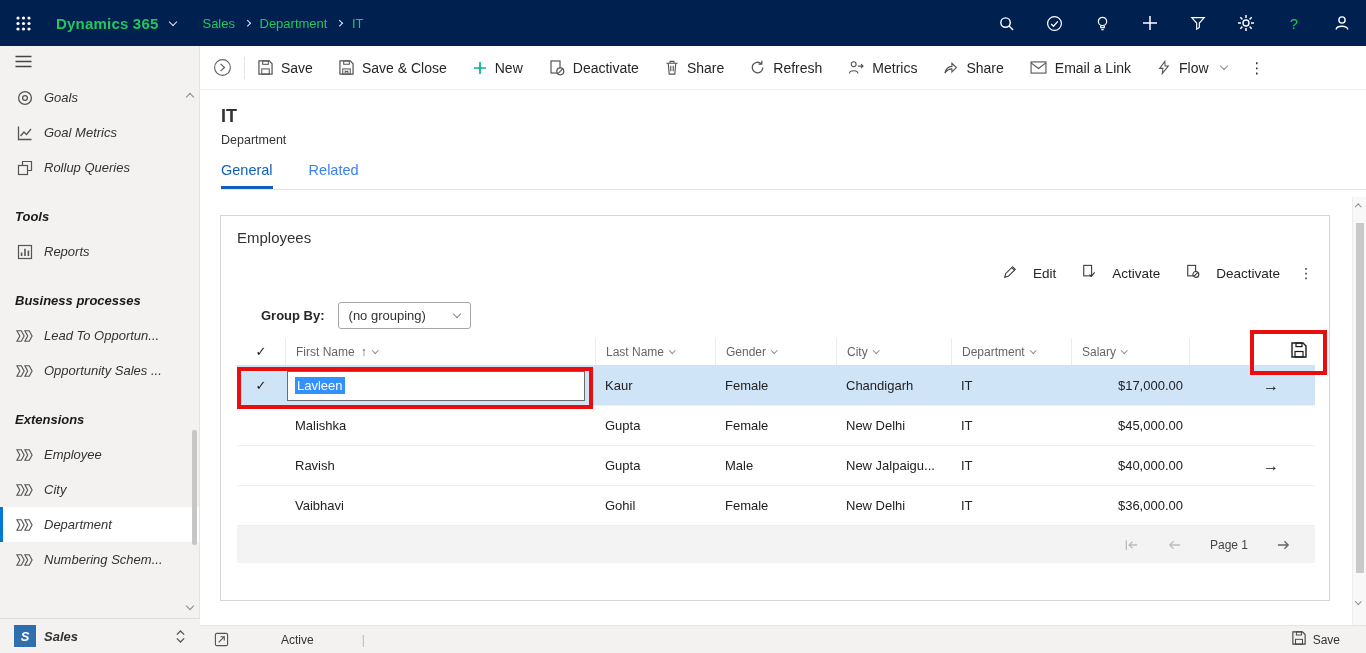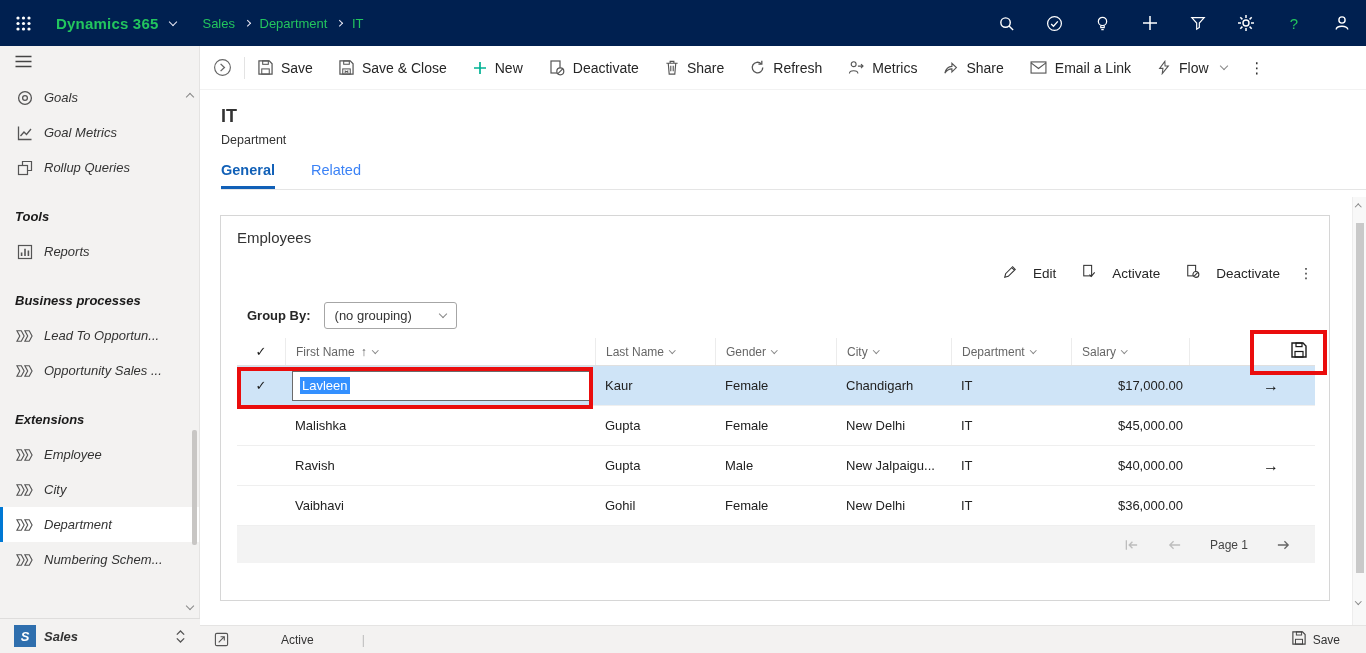--- a/index.html
+++ b/index.html
@@ -45,31 +45,31 @@
   .area-badge { width:22px; height:22px; background:#2f6fae; color:#fff; font-size:13px; font-weight:bold; display:flex; align-items:center; justify-content:center; }
   .area-label { font-size:13px; font-weight:bold; color:#333; margin-left:8px; }
   .area-switch { margin-left:auto; cursor:pointer; display:flex; }
 
   
   .record-header { position:absolute; left:200px; top:90px; width:1166px; height:107px; background:#fff; padding:16px 0 0 21px; z-index:5; }
   .record-title { font-size:18px; font-weight:bold; color:#333; }
   .record-subtitle { font-size:12.5px; color:#333; margin-top:6px; }
   .tabs { display:flex; gap:36px; margin-top:15px; border-bottom:1px solid #e5e5e5; padding-right:20px; }
   .tab { font-size:14.5px; color:#3b82f6; padding-bottom:8px; border-bottom:3px solid transparent; cursor:pointer; }
-  .tab.active { color:#1160b7; font-weight:bold; border-bottom-color:#1160b7; }
+  .tab.active { color:#1160b7; font-weight:normal; border-bottom-color:#1160b7; }
 
   
   .content { position:absolute; left:200px; top:197px; width:1152px; height:428px; background:#fff; }
   .panel { position:absolute; left:20px; top:18px; width:1110px; height:386px; border:1px solid #d6d6d6; background:#fff; }
   .panel-title { position:absolute; left:16px; top:13px; font-size:15px; color:#333; }
   .grid-toolbar { position:absolute; right:10px; top:42px; display:flex; align-items:center; }
   .gt-btn { display:flex; align-items:center; gap:16px; font-size:13.5px; color:#262626; padding:6px 13px; cursor:pointer; }
   .gt-more { width:26px; text-align:center; font-size:14px; color:#333; cursor:pointer; }
   .groupby { position:absolute; left:26px; top:86px; display:flex; align-items:center; }
-  .gb-label { font-size:13px; font-weight:bold; color:#262626; margin-right:13px; }
+  .gb-label { font-size:13px; font-weight:bold; color:#262626; margin-right:13px;margin-left:14px; }
   .dropdown { width:133px; height:27px; border:1px solid #a6a6a6; border-radius:3px; background:#fff; display:flex; align-items:center; justify-content:space-between; padding:0 10px; font-size:13px; color:#333; cursor:pointer; }
 
   
   .grid { position:absolute; left:16px; top:122px; width:1078px; }
   .g-header { display:flex; height:28px; border-bottom:1px solid #e0e0e0; color:#666; font-size:12px; }
   .g-hcell { display:flex; align-items:center; padding-left:10px; gap:6px; border-left:1px solid #ececec; cursor:pointer; }
   .g-hcell.c-check { border-left:none; justify-content:center; padding-left:0; }
   .sort-arrow { color:#555; font-size:12px; }
   .checkmark { color:#1b1b1b; font-size:13px; }
   .c-check { width:48px; }
@@ -81,21 +81,21 @@
   .c-sal { width:118px; }
   .c-act { flex:1; }
   .g-hcell.c-act { justify-content:flex-end; padding-right:8px; }
   .g-row { display:flex; height:40px; border-bottom:1px solid #efefef; font-size:13px; color:#222; background:#fff; }
   .g-row.selected { background:#cfe4f7; }
   .g-cell { display:flex; align-items:center; padding-left:10px; overflow:hidden; white-space:nowrap; }
   .g-cell.c-check { justify-content:center; padding-left:0; }
   .g-cell.c-sal { justify-content:flex-end; padding-right:6px; }
   .g-cell.c-act { justify-content:flex-end; padding-right:36px; }
   .open-arrow { font-size:16px; color:#111; cursor:pointer; }
-  .edit-cell { padding-left:2px;justify-content:center; }
+  .edit-cell { padding-left:2px; }
   .edit-box { width:298px; height:30px; background:#fff; border:1px solid #6b6b6b; display:flex; align-items:center; padding:0 7px; }
   .sel-text { background:#3390ff; color:#fff; font-size:13px; padding:1px 2px; }
   .pagination { display:flex; align-items:center; justify-content:flex-end; gap:28px; height:37px; background:#f3f3f3; padding-right:24px; font-size:12px; color:#444; }
   .pg-icon { display:flex; align-items:center; cursor:pointer; }
 
   
   .statusbar { position:absolute; left:200px; top:625px; width:1166px; height:28px; background:#f3f2f1; border-top:1px solid #e5e4e3; display:flex; align-items:center; font-size:12px; color:#333; z-index:15;gap:24px; }
   .sb-icon { margin-left:14px; display:flex; cursor:pointer; }
   .sb-status { margin-left:28px; }
   .sb-div { margin-left:24px; color:#bbb; }

